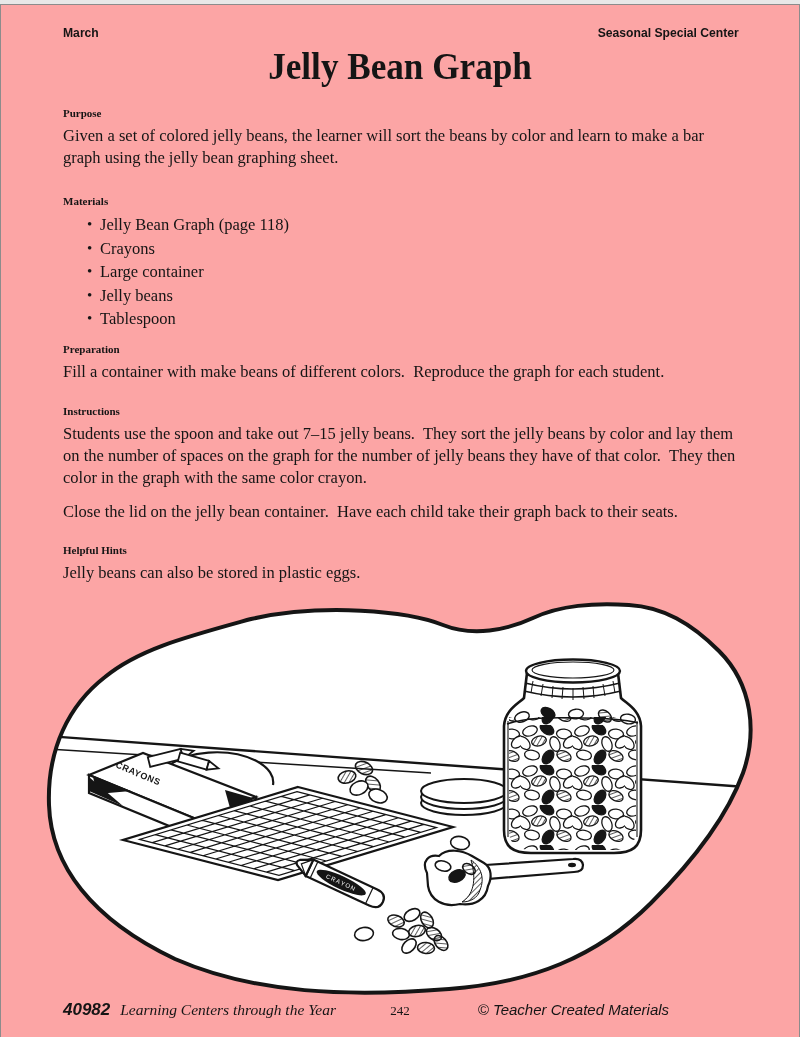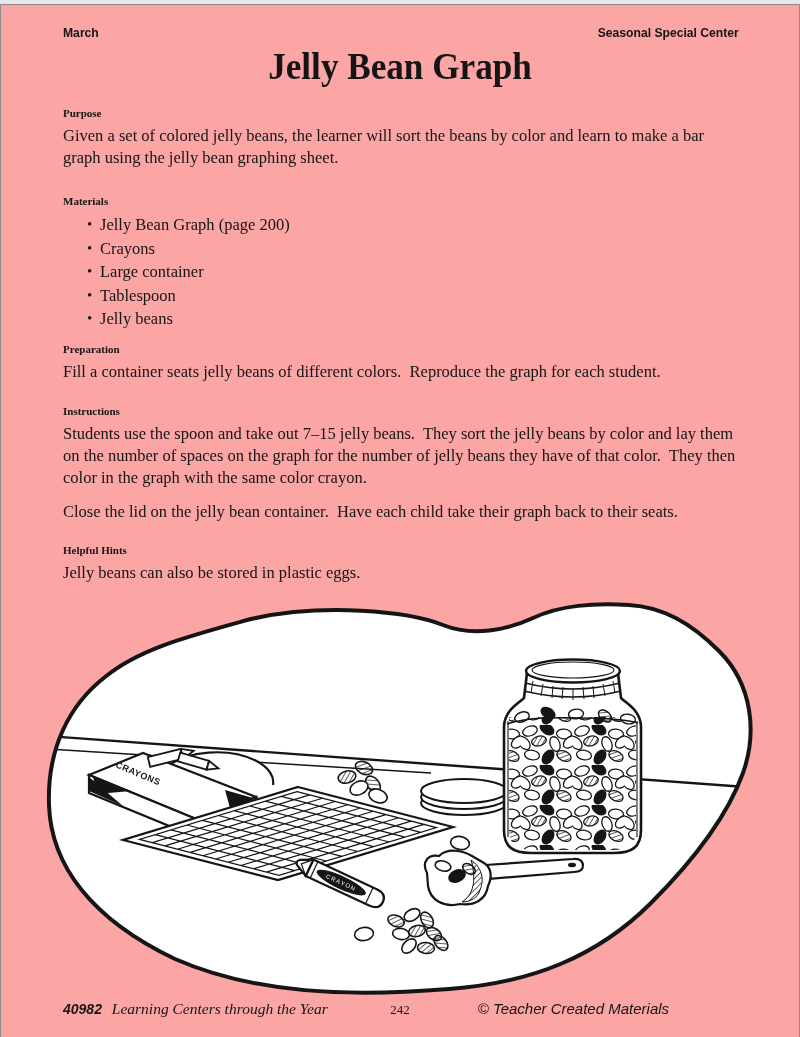--- a/index.html
+++ b/index.html
@@ -29,21 +29,21 @@
   .mt22{margin-top:22px;} .mt8{margin-top:8px;} .mt18{margin-top:18px;}
   .mt12{margin-top:12px;} .mt17{margin-top:17px;}
   .illustration{position:absolute; left:40px; top:595px; width:724px; height:398px;}
   .footer{
     position:absolute; top:995px; left:62px; right:62px;
     display:flex; align-items:baseline; font-size:15.5px;
   }
   .footer .f-left{flex:1; font-style:italic;}
   .footer .f-num{
     font-family:"Liberation Sans", sans-serif; font-weight:bold;
-    font-size:14px; margin-right:6px;
+    font-size:17px; margin-right:6px;
   }
   .footer .f-page{font-size:13px;}
   .footer .f-right{flex:1; text-align:center;
     font-family:"Liberation Sans", sans-serif; font-style:italic; font-size:15px;}
 </style>
 </head>
 <body>
 
 <div class="page">
 
@@ -55,30 +55,30 @@
   <h1 class="title">Jelly Bean Graph</h1>
 
   <div class="content">
     <div class="sec">
       <h2>Purpose</h2>
       <p>Given a set of colored jelly beans, the learner will sort the beans by color and learn to make a bar graph using the jelly bean graphing sheet.</p>
     </div>
     <div class="sec mt22">
       <h2>Materials</h2>
       <ul>
-        <li>Jelly Bean Graph (page 200)</li>
+        <li>Jelly Bean Graph (page 118)</li>
         <li>Crayons</li>
         <li>Large container</li>
+        <li>Jelly beans</li>
         <li>Tablespoon</li>
-        <li>Jelly beans</li>
       </ul>
     </div>
     <div class="sec mt8">
       <h2>Preparation</h2>
-      <p>Fill a container seats jelly beans of different colors.  Reproduce the graph for each student.</p>
+      <p>Fill a container with make beans of different colors.  Reproduce the graph for each student.</p>
     </div>
     <div class="sec mt18">
       <h2>Instructions</h2>
       <p>Students use the spoon and take out 7–15 jelly beans.  They sort the jelly beans by color and lay them on the number of spaces on the graph for the number of jelly beans they have of that color.  They then color in the graph with the same color crayon.</p>
     </div>
     <div class="sec mt12">
       <p>Close the lid on the jelly bean container.  Have each child take their graph back to their seats.</p>
     </div>
     <div class="sec mt17">
       <h2>Helpful Hints</h2>

